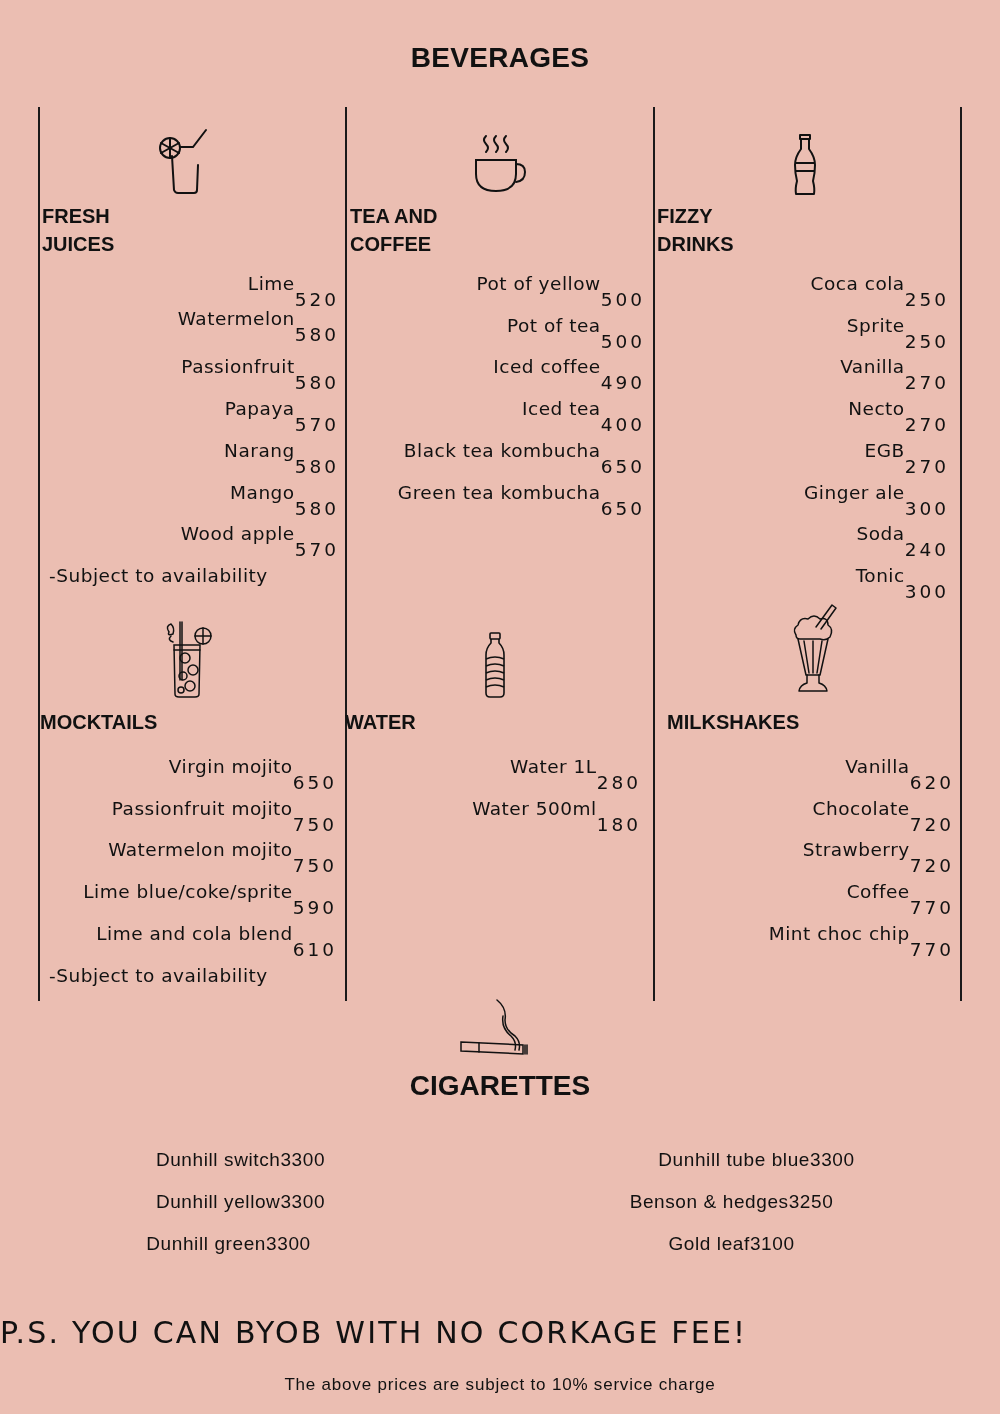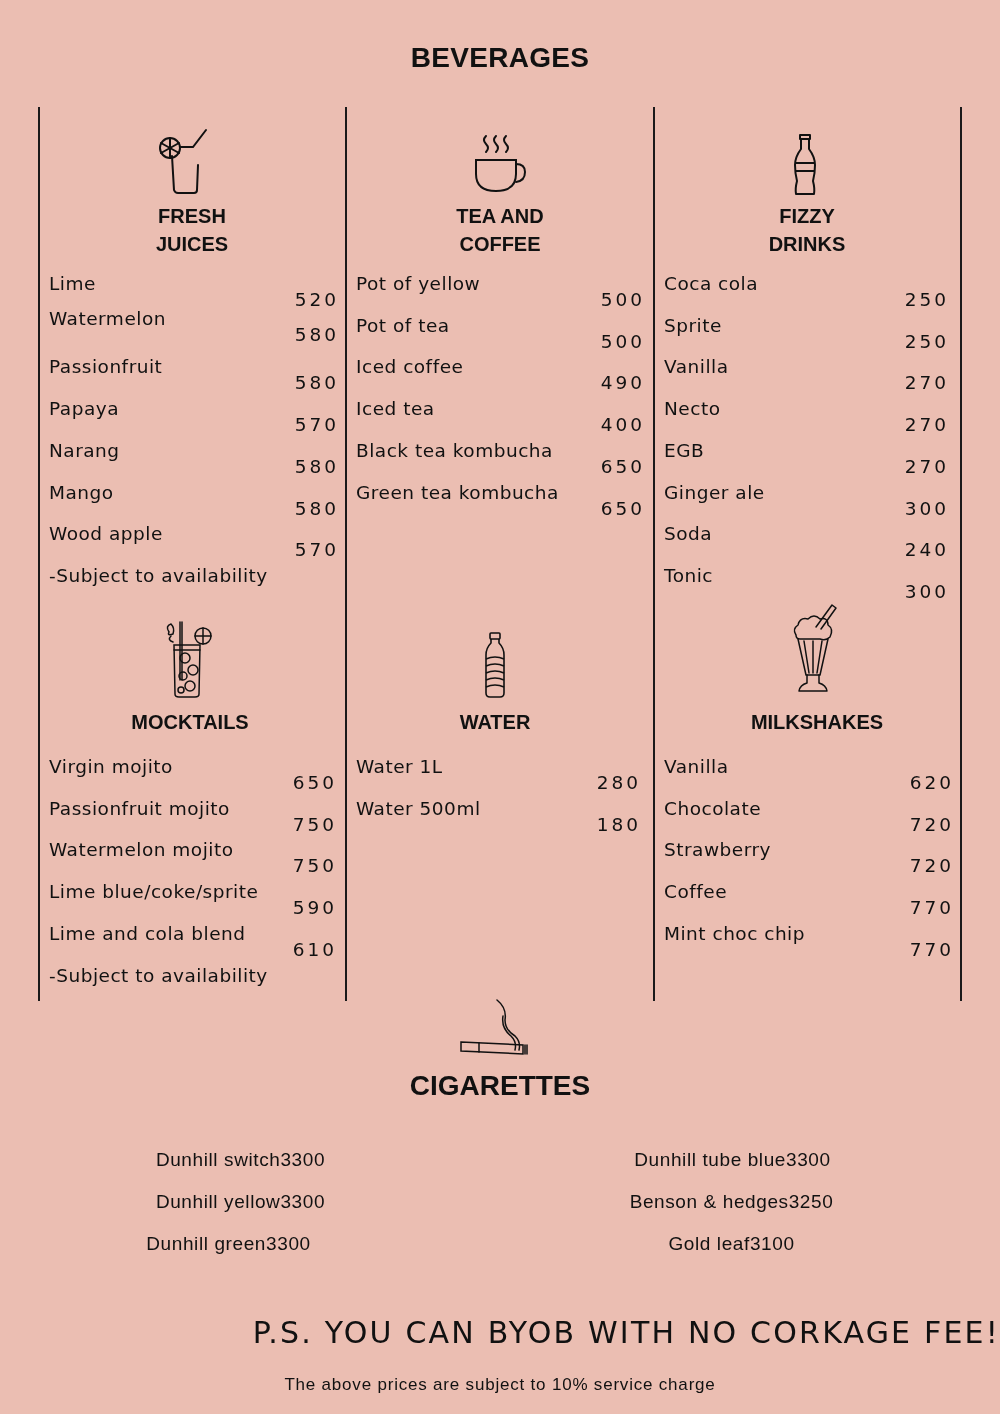--- a/index.html
+++ b/index.html
@@ -18,45 +18,45 @@
       font-weight: bold; font-size: 28px; letter-spacing: 0.3px;
     }
     .vline {
       position: absolute; top: 107px; height: 894px;
       width: 2px; background: #1a1a1a;
     }
     .icon {
       position: absolute;
     }
     .sec-head {
-      position: absolute; text-align: center;
+      position: absolute; 
       font-family: "Liberation Sans", sans-serif;
       font-weight: bold; font-size: 20px; line-height: 28px;
       white-space: pre-line;
     }
     .items { position: absolute; }
     .item {
-      position: absolute; left: 0; display: flex; justify-content: space-between;
+      position: absolute; left: 0; display: flex; justify-content: flex-end;
       font-size: 18.5px; letter-spacing: 0.5px; line-height: 24px; height: 24px;
     }
     .item .price { letter-spacing: 3px; margin-top: 16px; }
     .note {
       position: absolute; font-size: 18.5px; letter-spacing: 0.5px; line-height: 24px;
     }
     .cig-title {
       position: absolute; left: 0; width: 1000px; top: 1070px; text-align: center;
       font-family: "Liberation Sans", sans-serif; font-weight: bold; font-size: 28px;
     }
     .cig-item {
       position: absolute; display: flex; justify-content: center;
       font-family: "Liberation Sans", sans-serif;
       font-size: 19px; letter-spacing: 0.6px; line-height: 24px; height: 24px;
     }
     .byob {
-      position: absolute; left: 0; width: 1000px; top: 1315px; text-align: right;
+      position: absolute; left: 0; width: 1000px; top: 1315px; text-align: left;
       font-family: "DejaVu Sans", sans-serif; font-size: 30px; letter-spacing: 2.2px;
       font-weight: normal;
     }
     .service {
       position: absolute; left: 0; width: 1000px; top: 1375px; text-align: center;
       font-family: "Liberation Sans", sans-serif; font-size: 17px; letter-spacing: 0.8px;
     }
     svg { overflow: visible; }
   </style>
 </head>
@@ -314,21 +314,21 @@
     </div>
   <div class="cig-item" style="left:69px;top:1190px;width:343px">
       <span>Dunhill yellow</span>
       <span>3300</span>
     </div>
   <div class="cig-item" style="left:57px;top:1232px;width:343px">
       <span>Dunhill green</span>
       <span>3300</span>
     </div>
 
-  <div class="cig-item" style="left:542px;top:1148px;width:381px">
+  <div class="cig-item" style="left:566px;top:1148px;width:381px">
       <span>Dunhill tube blue</span>
       <span>3300</span>
     </div>
   <div class="cig-item" style="left:541px;top:1190px;width:381px">
       <span>Benson &amp; hedges</span>
       <span>3250</span>
     </div>
   <div class="cig-item" style="left:541px;top:1232px;width:381px">
       <span>Gold leaf</span>
       <span>3100</span>

